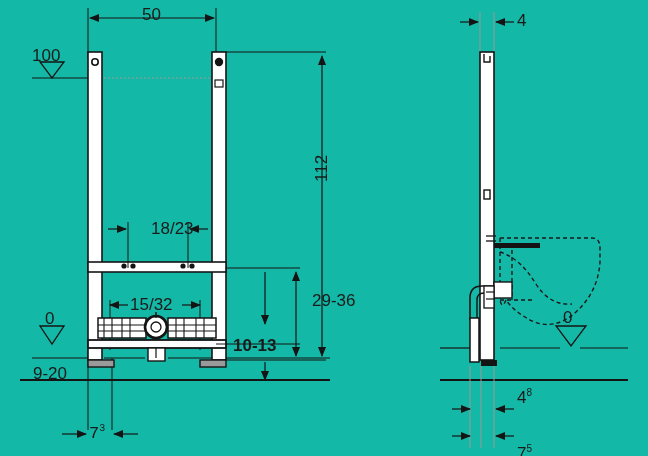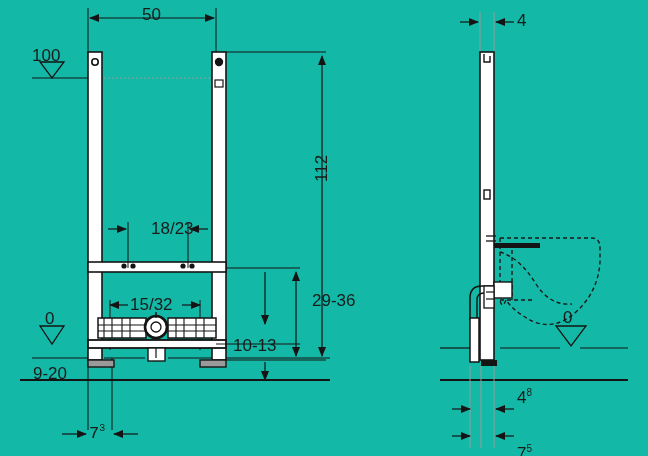--- a/index.html
+++ b/index.html
@@ -223,21 +223,21 @@
   <div class="lbl" style="left:32px;top:47px;">100</div>
 
   <div class="lbl" style="left:313px;top:182px;transform:rotate(-90deg);transform-origin:left top;">112</div>
 
   <div class="lbl" style="left:131px;top:220px;margin-left:20px;">18/23</div>
 
   <div class="lbl" style="left:130px;top:296px;text-align:center;">15/32</div>
 
   <div class="lbl" style="left:272px;top:292px;margin-left:40px;">29-36</div>
 
-  <div class="lbl" style="left:233px;top:337px;">10-13</div>
+  <div class="lbl" style="left:233px;top:337px;font-weight:bold;">10-13</div>
 
   <div class="lbl" style="left:45px;top:310px;">0</div>
 
   <div class="lbl" style="left:33px;top:365px;">9-20</div>
 
   <div class="lbl" style="left:89px;top:424px;font-family:Liberation Mono, monospace;"><span>7</span><sup>3</sup></div>
 
   <div class="lbl" style="left:517px;top:12px;">4</div>
 
   <div class="lbl" style="left:563px;top:309px;">0</div>

